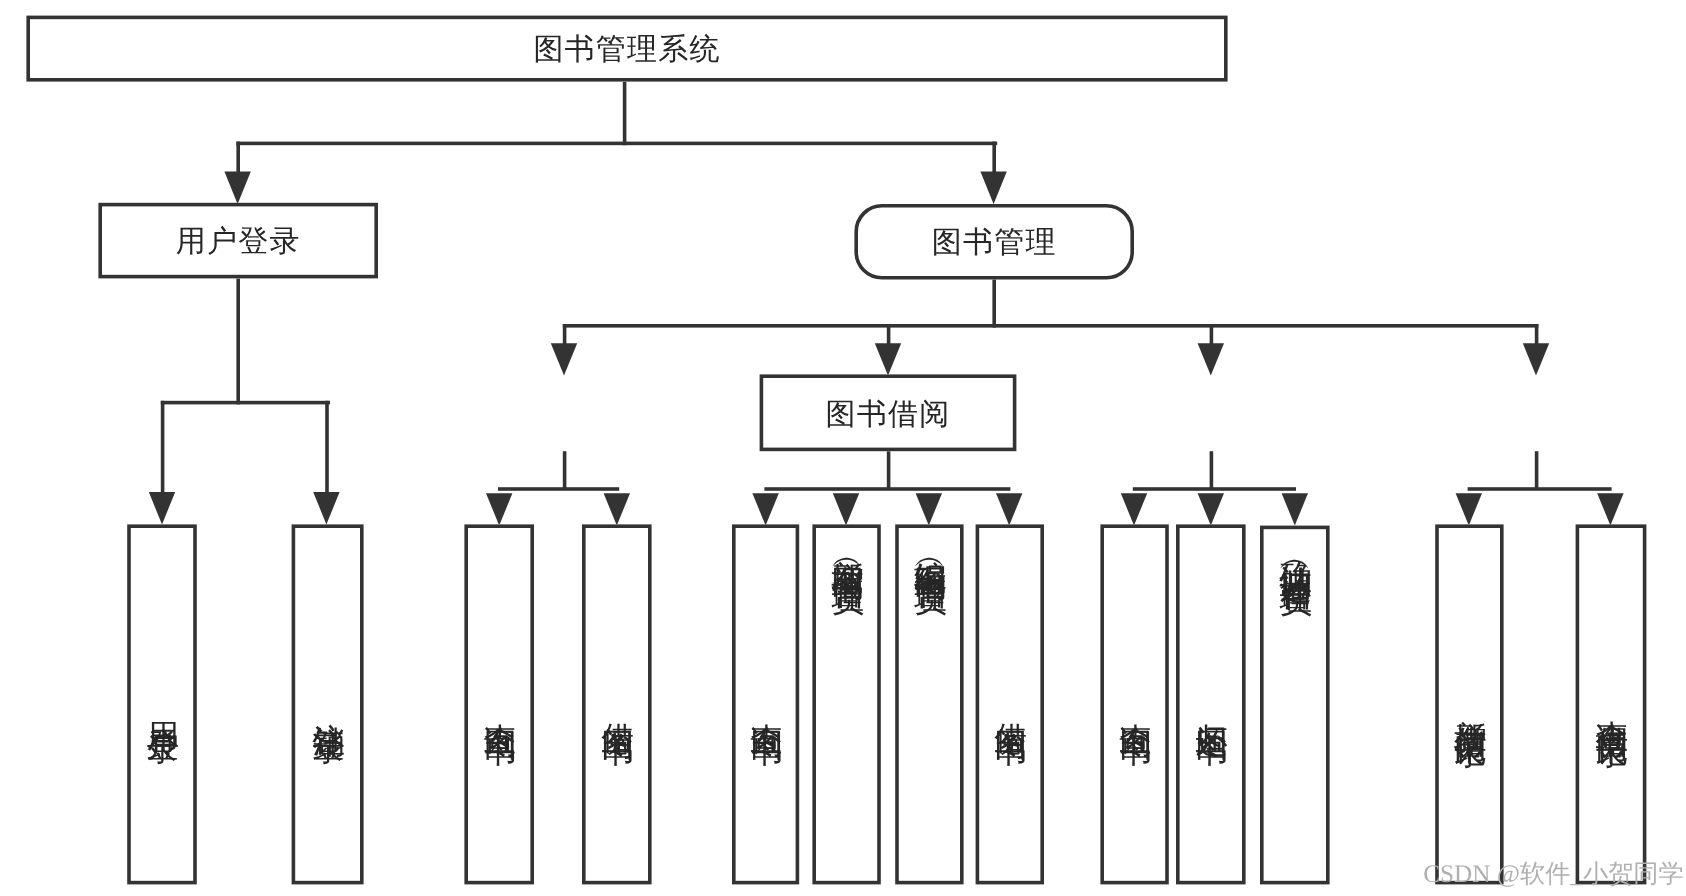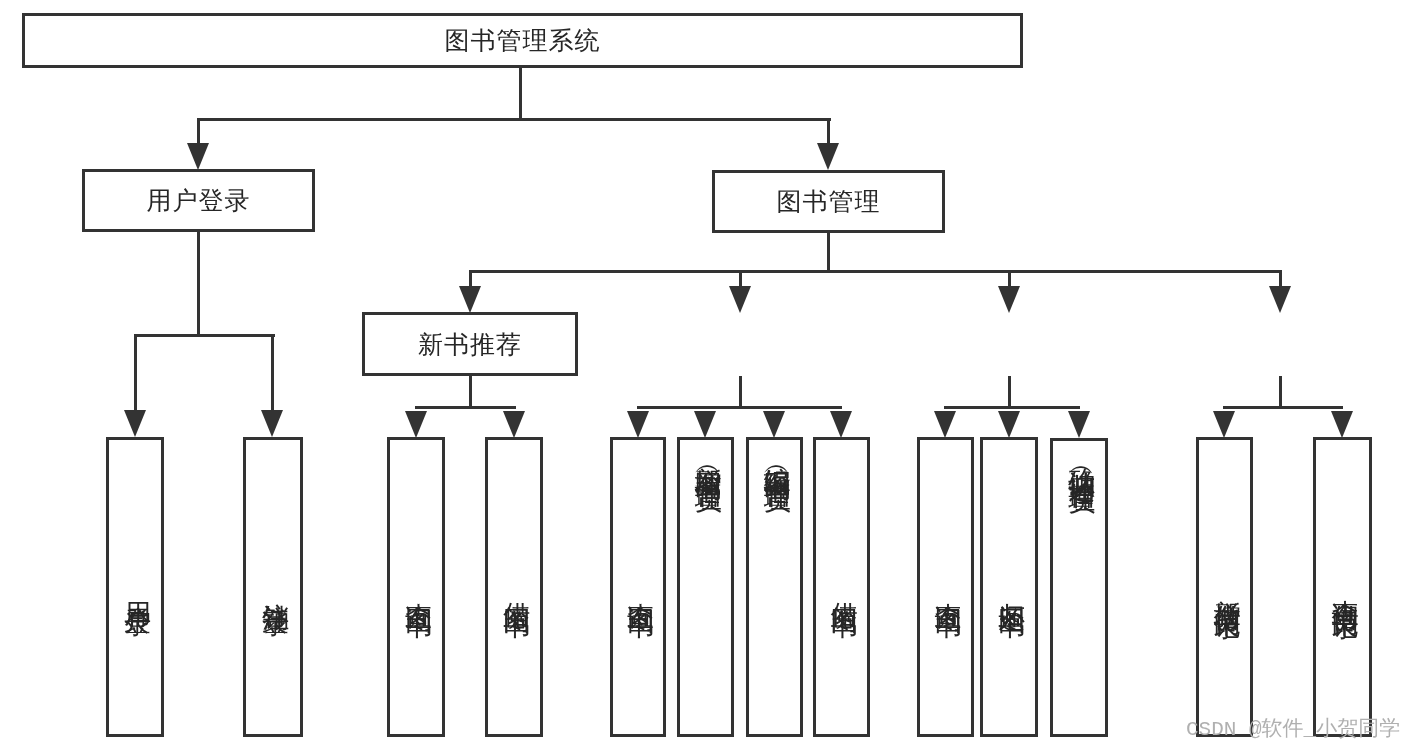--- a/index.html
+++ b/index.html
@@ -6,21 +6,21 @@
     --line:#333333;
     --text:#262626;
     --boxbg:#ffffff;
     --wm:#b0b0b0;
   }
   html,body{margin:0;padding:0;background:#ffffff;}
   #canvas{
     position:relative;
     width:1405px;height:747px;
     background:var(--boxbg);
-    font-family:Liberation Mono, monospace;
+    font-family:Liberation Serif, serif;
     overflow:hidden;
   }
   .box{
     position:absolute;
     box-sizing:border-box;
     border:3px solid var(--line);
     background:var(--boxbg);
     display:flex;align-items:center;justify-content:center;
     color:var(--text);
     font-size:25px;
@@ -105,26 +105,26 @@
   <div class="arrow" style="left:1213px;top:411px;"></div>
   <div class="arrow" style="left:1331px;top:411px;"></div>
 
   <div class="box" style="left:22px;top:13px;width:1001px;height:55px;">
     <span>图书管理系统</span>
   </div>
 
   <div class="box" style="left:82px;top:169px;width:233px;height:63px;">
     <span>用户登录</span>
   </div>
-  <div class="box" style="left:712px;top:170px;width:233px;height:63px;">
+  <div class="box" style="left:712px;top:170px;width:233px;height:63px;border-radius:23px;">
     <span>图书管理</span>
   </div>
 
-  <div class="box" style="left:362px;top:312px;width:216px;height:64px;">
-    <span>新书推荐</span>
+  <div class="box" style="left:633px;top:312px;width:214px;height:64px;">
+    <span>图书借阅</span>
   </div>
 
   <div class="box vbox" style="left:106px;top:437px;width:58px;height:300px;">
     <span class="vtext">用户登录</span>
   </div>
   <div class="box vbox" style="left:243px;top:437px;width:60px;height:300px;">
     <span class="vtext">注销登录</span>
   </div>
 
   <div class="box vbox" style="left:387px;top:437px;width:58px;height:300px;">

